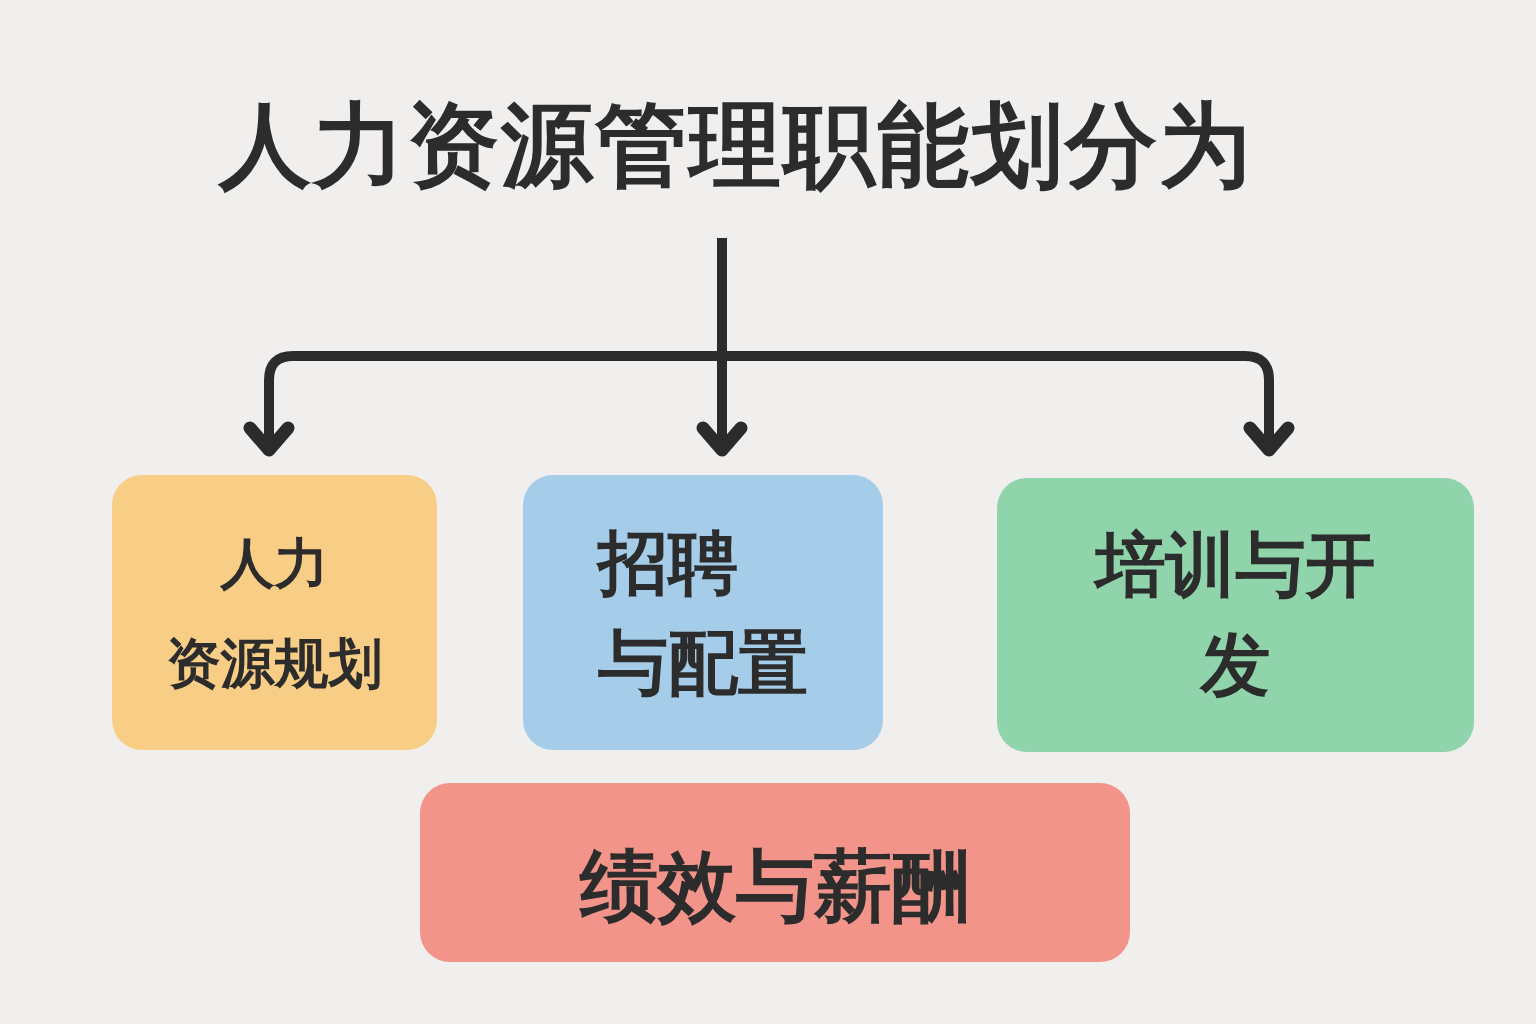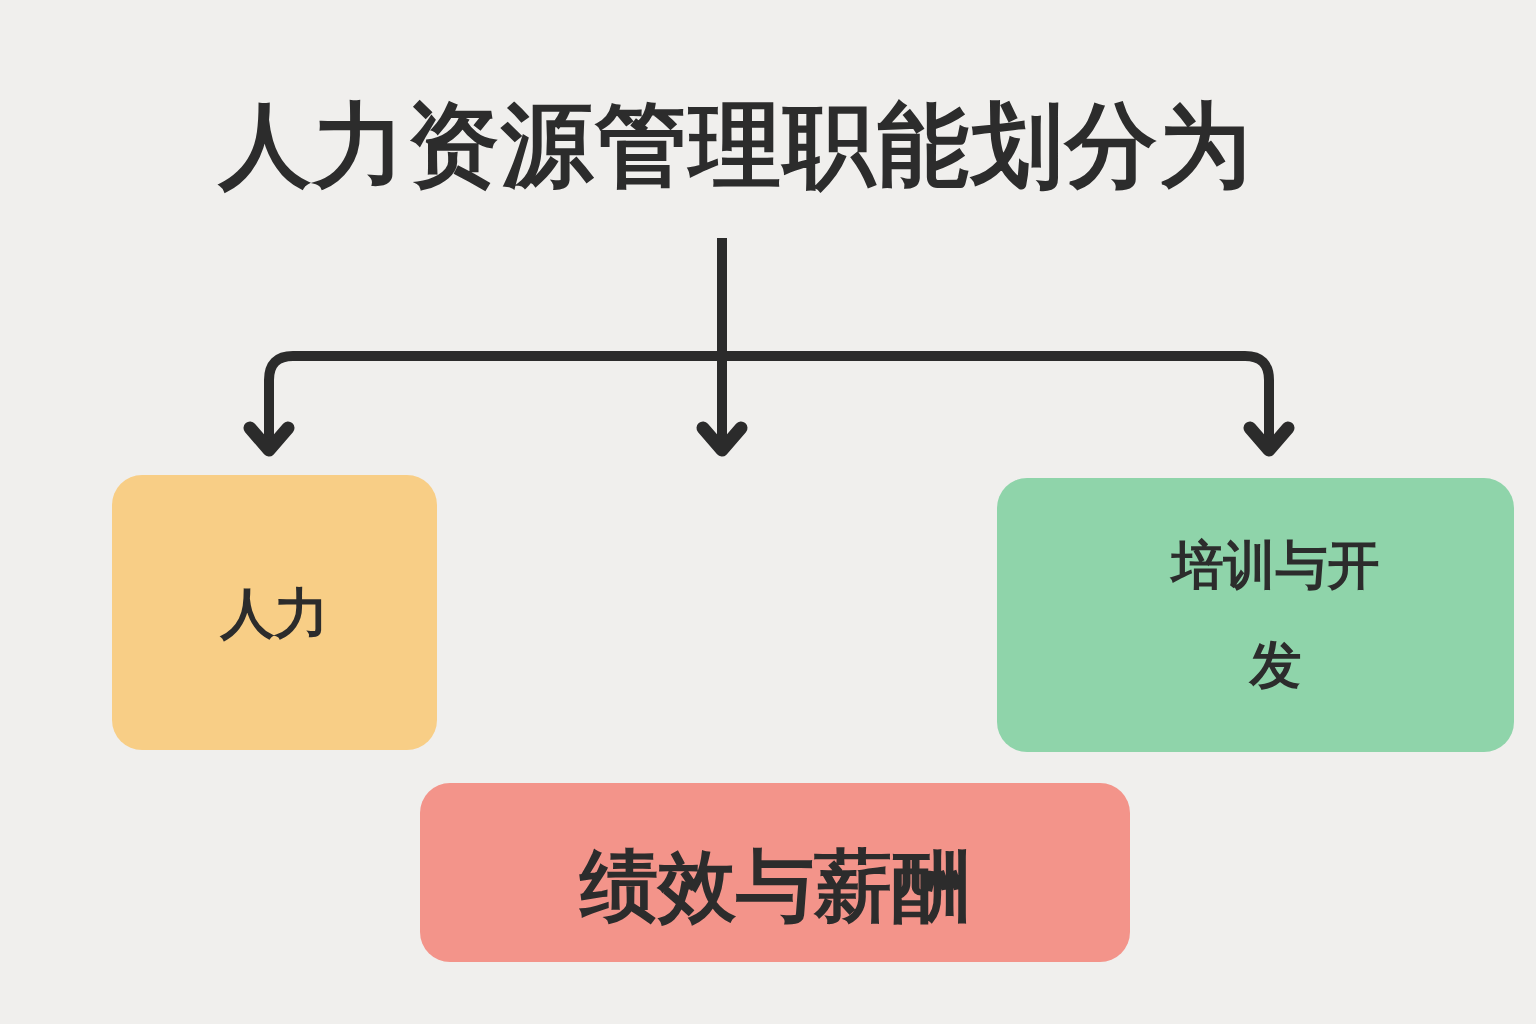--- a/index.html
+++ b/index.html
@@ -61,22 +61,21 @@
     font-size: 54px;
   }
   .node-recruitment {
     left: 523px; top: 475px;
     width: 360px; height: 275px;
     font-size: 70px;
   }
   .node-training {
     left: 997px; top: 478px;
     width: 477px; height: 274px;
-    font-size: 52px;
-    padding-left: 40px;
+    font-size: 70px;
   }
   .node-performance {
     left: 420px; top: 783px;
     width: 710px; height: 179px;
     font-size: 78px;
   }
   .node-performance .node-label {
     line-height: 1.2;
     margin-top: 28px;
   }
@@ -95,23 +94,30 @@
     <path d="M269 444 L269 380 Q269 356 293 356 L1245 356 Q1269 356 1269 380 L1269 444" fill="none" stroke="#2B2B2B" stroke-width="10"></path>
 
     <path d="M250 428 L269 450 L288 428" fill="none" stroke="#2B2B2B" stroke-width="13" stroke-linecap="round" stroke-linejoin="round"></path>
     <path d="M703 428 L722 450 L741 428" fill="none" stroke="#2B2B2B" stroke-width="13" stroke-linecap="round" stroke-linejoin="round"></path>
     <path d="M1250 428 L1269 450 L1288 428" fill="none" stroke="#2B2B2B" stroke-width="13" stroke-linecap="round" stroke-linejoin="round"></path>
   </svg>
 
   <div class="node node-hr-planning" style="background-color: rgb(248, 206, 134);">
     <div class="node-label">
       <div>人力</div>
+      <div>资源规划</div>
     </div>
   </div>
 
+  <div class="node node-recruitment" style="background-color: rgb(165, 205, 233);">
+    <div class="node-label align-left">
+      <div>招聘</div>
+      <div>与配置</div>
+    </div>
+  </div>
 
   <div class="node node-training" style="background-color: rgb(143, 212, 170);">
     <div class="node-label">
       <div>培训与开</div>
       <div>发</div>
     </div>
   </div>
 
   <div class="node node-performance" style="background-color: rgb(243, 148, 138);">
     <div class="node-label">

